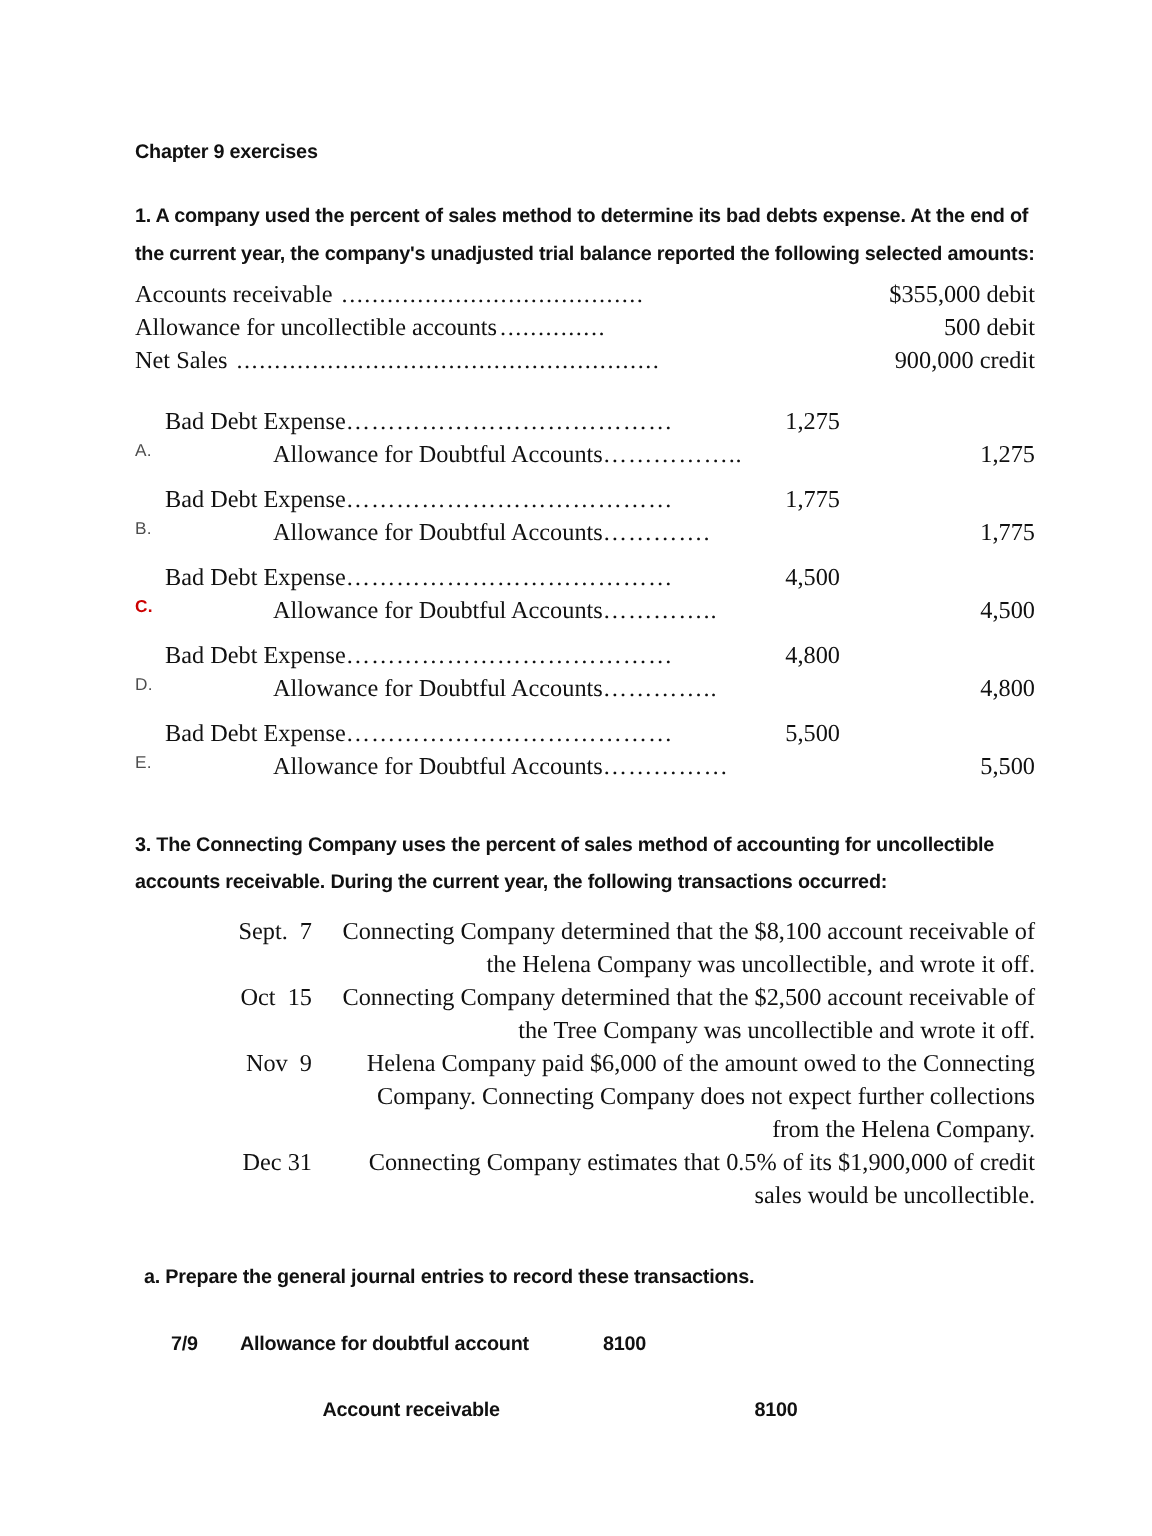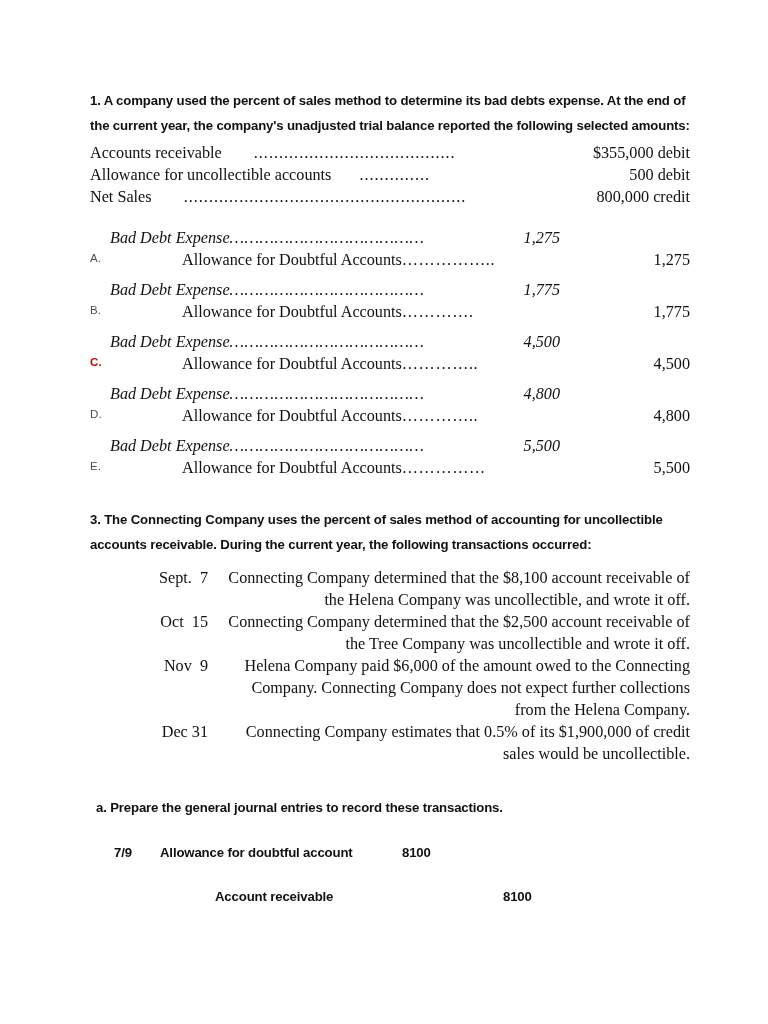--- a/index.html
+++ b/index.html
@@ -54,21 +54,20 @@
   
   .tb-list {
     margin: 4px 0 0 0;
     padding: 0;
     list-style: none;
   }
   .tb-row {
     display: flex;
     align-items: flex-start;
     white-space: pre;
-    gap: 26px;
   }
   .tb-label { flex: 0 0 auto; }
   .tb-leader {
     flex: 1 1 auto;
     overflow: hidden;
     white-space: nowrap;
     letter-spacing: 1.0px;
     padding: 0 2px;
   }
   .tb-amount {
@@ -103,21 +102,20 @@
     letter-spacing: 0.2px;
   }
   .choice.is-answer .choice-letter {
     color: #cc0000;
     font-weight: bold;
   }
   .choice-debit-line {
     display: flex;
     align-items: flex-start;
     white-space: pre;
-    font-style: italic;
   }
   .choice-debit-line .cd-label { flex: 0 0 auto; }
   .choice-debit-line .cd-leader {
     flex: 1 1 auto;
     overflow: hidden;
     white-space: nowrap;
     letter-spacing: 0.6px;
   }
   .choice-debit-line .cd-amount {
     flex: 0 0 0;
@@ -196,27 +194,28 @@
     padding-left: 55px;
     flex: 0 0 233px;
   }
   .je-row.is-credit .je-debit { flex: 0 0 55px; }
 </style>
 </head>
 <body>
 
 <div class="page">
 
+  <div class="sans doc-title">Chapter 9 exercises</div>
 
   <div class="sans q-para">1.  A company used the percent of sales method to determine its bad debts expense. At the end of the current year, the company's unadjusted trial balance reported the following selected amounts:</div>
 
   <ul class="serif tb-list" id="tb-list">
       <li class="tb-row"><span class="tb-label">Accounts receivable </span><span class="tb-leader">........................................</span><span class="tb-amount">$355,000 debit</span></li>
       <li class="tb-row"><span class="tb-label">Allowance for uncollectible accounts</span><span class="tb-leader">..............</span><span class="tb-amount">500 debit</span></li>
-      <li class="tb-row"><span class="tb-label">Net Sales </span><span class="tb-leader">........................................................</span><span class="tb-amount">800,000 credit</span></li>
+      <li class="tb-row"><span class="tb-label">Net Sales </span><span class="tb-leader">........................................................</span><span class="tb-amount">900,000 credit</span></li>
     </ul>
 
   <div class="spacer-sm"></div>
 
 
   <ul class="serif choices" id="choices-list">
       <li class="choice">
         <span class="choice-letter">A.</span>
         <div class="choice-debit-line"><span class="cd-label">Bad Debt Expense</span><span class="cd-leader">…………………………………</span><span class="cd-amount">1,275</span><span class="choice-debit-pad"></span></div>
         <div class="choice-credit-line"><span class="cc-label">Allowance for Doubtful Accounts</span><span class="cc-leader">……………..</span><span class="cc-spring"></span><span class="cc-amount">1,275</span></div>

